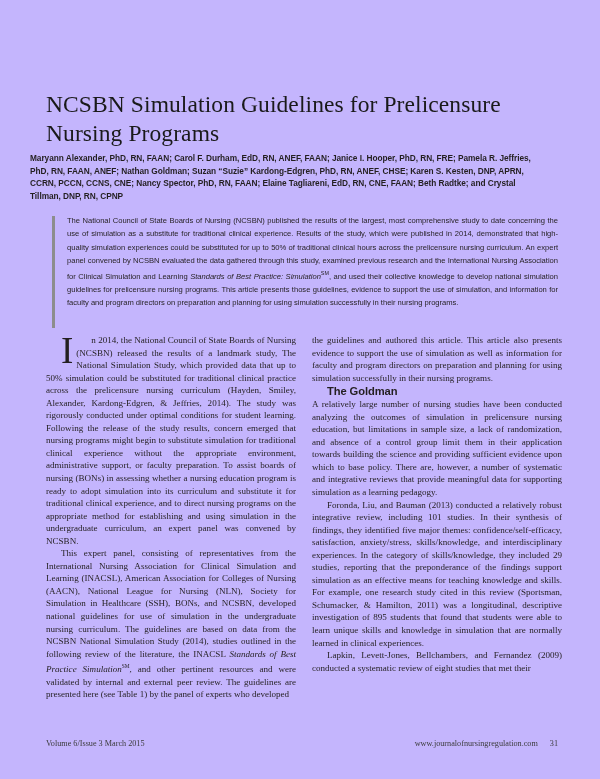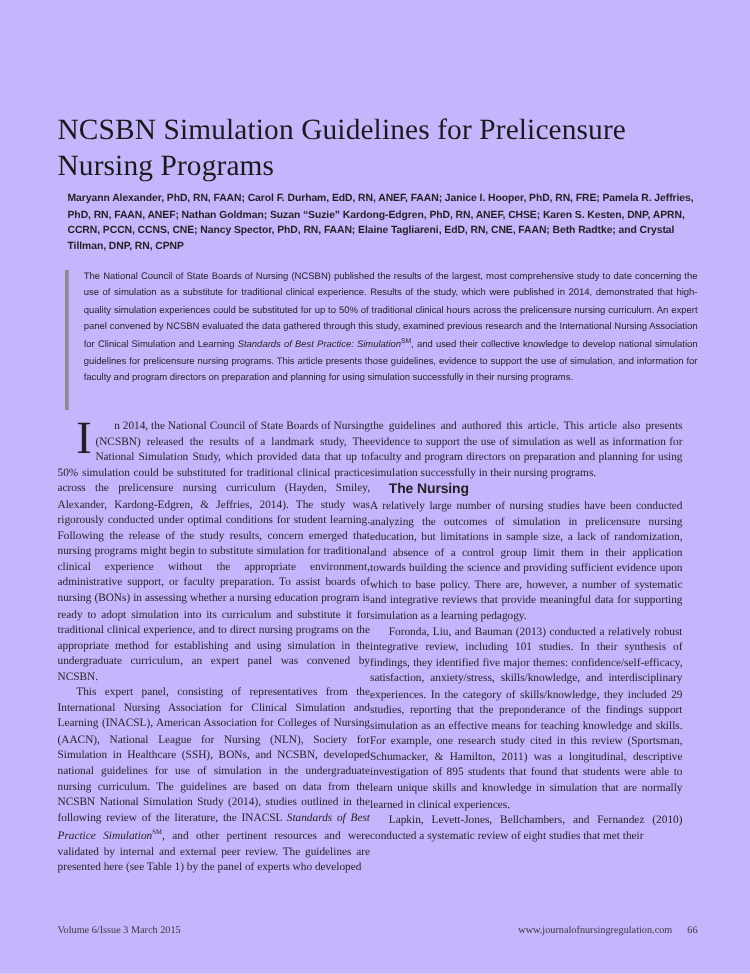--- a/index.html
+++ b/index.html
@@ -33,21 +33,21 @@
     font-size: 23.5px;
     line-height: 29px;
     font-weight: 400;
     letter-spacing: 0.1px;
     color: #1a1a1a;
   }
 
   
   .authors {
     position: absolute;
-    left: 54px;
+    left: 30px;
     top: 152px;
     width: 512px;
     font-family: "Liberation Sans", sans-serif;
     font-size: 8.3px;
     line-height: 12.6px;
     font-weight: 700;
     color: #231f20;
     letter-spacing: -0.05px;
   }
 
@@ -84,21 +84,21 @@
     top: 334px;
     width: 250px;
     font-family: "Liberation Serif", serif;
     font-size: 9.05px;
     line-height: 12.55px;
     text-align: justify;
     color: #231f20;
     hyphens: manual;
   }
   .col-left  { left: 46px; }
-  .col-right { left: 296px; }
+  .col-right { left: 312px; }
 
   .col p {
     margin: 0;
     text-indent: 15px;
   }
   .col p.noindent { text-indent: 0; }
   .col i { font-style: italic; }
 
   
   .dropcap-para {
@@ -165,24 +165,24 @@
     <div class="abstract-text"><span>The National Council of State Boards of Nursing (NCSBN) published the results of the largest, most comprehensive study to date concerning the use of simulation as a substitute for traditional clinical experience. Results of the study, which were published in 2014, demonstrated that high-quality simulation experiences could be substituted for up to 50% of traditional clinical hours across the prelicensure nursing curriculum. An expert panel convened by NCSBN evaluated the data gathered through this study, examined previous research and the International Nursing Association for Clinical Simulation and Learning </span><i>Standards of Best Practice: Simulation</i><span class="sup">SM</span><span>, and used their collective knowledge to develop national simulation guidelines for prelicensure nursing programs. This article presents those guidelines, evidence to support the use of simulation, and information for faculty and program directors on preparation and planning for using simulation successfully in their nursing programs.</span></div>
   </div>
 
   <div class="col col-left">
     <p class="dropcap-para"><span class="dropcap">I</span><span>n 2014, the National Council of State Boards of Nursing (NCSBN) released the results of a landmark study, The National Simulation Study, which provided data that up to 50% simulation could be substituted for traditional clinical practice across the prelicensure nursing curriculum (Hayden, Smiley, Alexander, Kardong-Edgren, &amp; Jeffries, 2014). The study was rigorously conducted under optimal conditions for student learning. Following the release of the study results, concern emerged that nursing programs might begin to substitute simulation for traditional clinical experience without the appropriate environment, administrative support, or faculty preparation. To assist boards of nursing (BONs) in assessing whether a nursing education program is ready to adopt simulation into its curriculum and substitute it for traditional clinical experience, and to direct nursing programs on the appropriate method for establishing and using simulation in the undergraduate curriculum, an expert panel was convened by NCSBN.</span></p>
     <p><span>This expert panel, consisting of representatives from the International Nursing Association for Clinical Simulation and Learning (INACSL), American Association for Colleges of Nursing (AACN), National League for Nursing (NLN), Society for Simulation in Healthcare (SSH), BONs, and NCSBN, developed national guidelines for use of simulation in the undergraduate nursing curriculum. The guidelines are based on data from the NCSBN National Simulation Study (2014), studies outlined in the following review of the literature, the INACSL </span><i>Standards of Best Practice Simulation</i><span class="sup">SM</span><span>, and other pertinent resources and were validated by internal and external peer review. The guidelines are presented here (see Table 1) by the panel of experts who developed</span></p>
   </div>
 
   <div class="col col-right">
     <p class="noindent">the guidelines and authored this article. This article also presents evidence to support the use of simulation as well as information for faculty and program directors on preparation and planning for using simulation successfully in their nursing programs.</p>
-    <p class="section-head">The Nursing</p>
+    <p class="section-head">The Goldman</p>
     <p class="noindent">A relatively large number of nursing studies have been conducted analyzing the outcomes of simulation in prelicensure nursing education, but limitations in sample size, a lack of randomization, and absence of a control group limit them in their application towards building the science and providing sufficient evidence upon which to base policy. There are, however, a number of systematic and integrative reviews that provide meaningful data for supporting simulation as a learning pedagogy.</p>
     <p>Foronda, Liu, and Bauman (2013) conducted a relatively robust integrative review, including 101 studies. In their synthesis of findings, they identified five major themes: confidence/self-efficacy, satisfaction, anxiety/stress, skills/knowledge, and interdisciplinary experiences. In the category of skills/knowledge, they included 29 studies, reporting that the preponderance of the findings support simulation as an effective means for teaching knowledge and skills. For example, one research study cited in this review (Sportsman, Schumacker, &amp; Hamilton, 2011) was a longitudinal, descriptive investigation of 895 students that found that students were able to learn unique skills and knowledge in simulation that are normally learned in clinical experiences.</p>
-    <p>Lapkin, Levett-Jones, Bellchambers, and Fernandez (2010) conducted a systematic review of eight studies that met their</p>
+    <p>Lapkin, Levett-Jones, Bellchambers, and Fernandez (2009) conducted a systematic review of eight studies that met their</p>
   </div>
 
   <div class="footer">
     <span class="footer-left">Volume 6/Issue 3   March 2015</span>
-    <span class="footer-right"><span class="footer-url">www.journalofnursingregulation.com</span><span class="footer-page">66</span></span>
+    <span class="footer-right"><span class="footer-url">www.journalofnursingregulation.com</span><span class="footer-page">31</span></span>
   </div>
 
 </div>
 
 </body></html>

